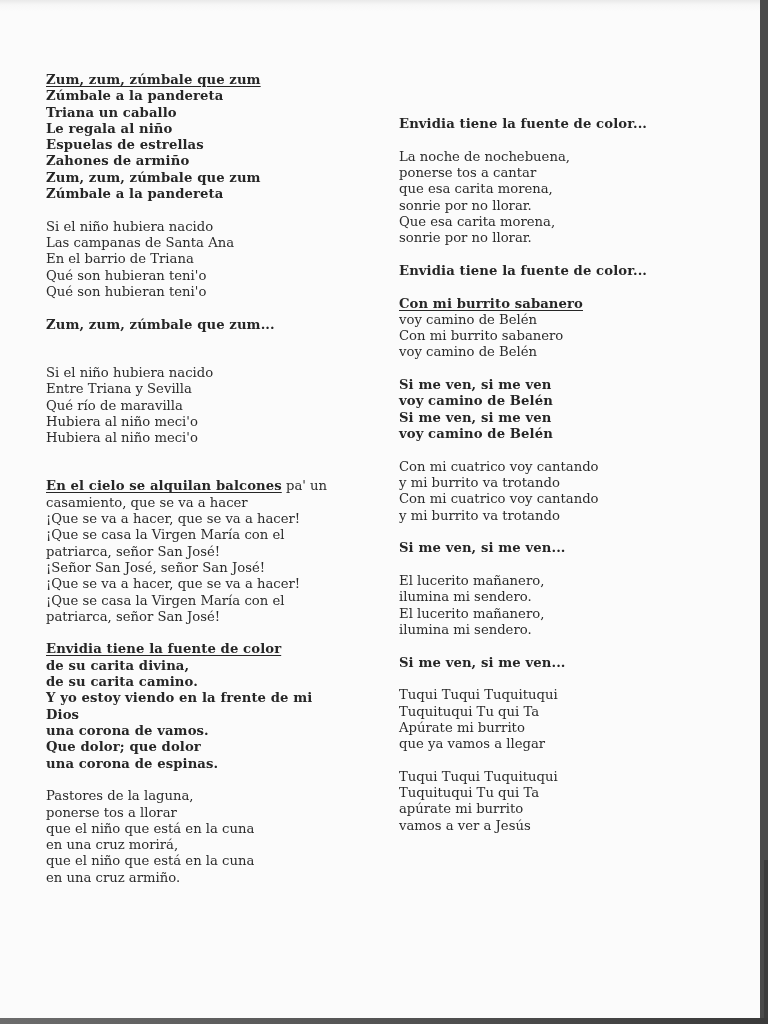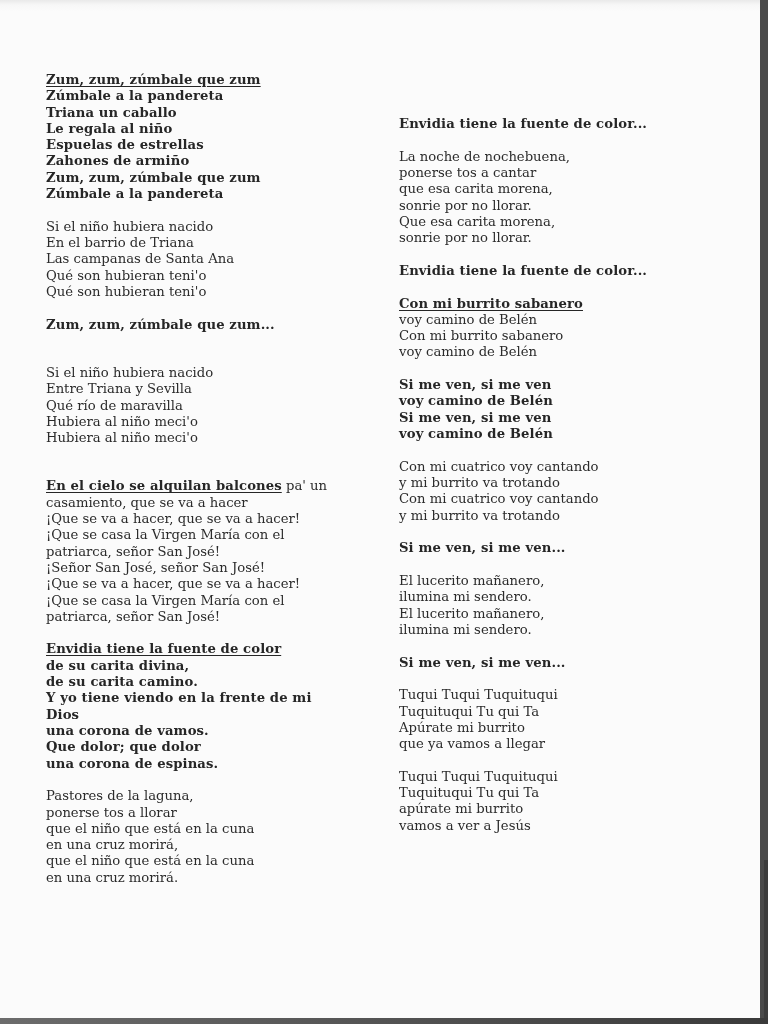--- a/index.html
+++ b/index.html
@@ -66,22 +66,22 @@
       <div class="line b">Le regala al niño</div>
       <div class="line b">Espuelas de estrellas</div>
       <div class="line b">Zahones de armiño</div>
       <div class="line b">Zum, zum, zúmbale que zum</div>
       <div class="line b">Zúmbale a la pandereta</div>
     </div>
     <div class="gap"></div>
 
     <div class="stanza">
       <div class="line">Si el niño hubiera nacido</div>
+      <div class="line">Las campanas de Santa Ana</div>
       <div class="line">En el barrio de Triana</div>
-      <div class="line">Las campanas de Santa Ana</div>
       <div class="line">Qué son hubieran teni'o</div>
       <div class="line">Qué son hubieran teni'o</div>
     </div>
     <div class="gap"></div>
 
     <div class="line b">Zum, zum, zúmbale que zum...</div>
     <div class="gap2"></div>
 
     <div class="stanza">
       <div class="line">Si el niño hubiera nacido</div>
@@ -102,35 +102,35 @@
       <div class="line">¡Que se va a hacer, que se va a hacer!</div>
       <div class="line">¡Que se casa la Virgen María con el</div>
       <div class="line">patriarca, señor San José!</div>
     </div>
     <div class="gap"></div>
 
     <div class="stanza">
       <div class="line b u">Envidia tiene la fuente de color</div>
       <div class="line b">de su carita divina,</div>
       <div class="line b">de su carita camino.</div>
-      <div class="line b">Y yo tiene viendo en la frente de mi</div>
+      <div class="line b">Y yo estoy viendo en la frente de mi</div>
       <div class="line b">Dios</div>
       <div class="line b">una corona de vamos.</div>
       <div class="line b">Que dolor; que dolor</div>
       <div class="line b">una corona de espinas.</div>
     </div>
     <div class="gap"></div>
 
     <div class="stanza">
       <div class="line">Pastores de la laguna,</div>
       <div class="line">ponerse tos a llorar</div>
       <div class="line">que el niño que está en la cuna</div>
       <div class="line">en una cruz morirá,</div>
       <div class="line">que el niño que está en la cuna</div>
-      <div class="line">en una cruz morirá.</div>
+      <div class="line">en una cruz armiño.</div>
     </div>
   </div>
 
   <div class="col right">
 
     <div class="line b">Envidia tiene la fuente de color...</div>
     <div class="gap"></div>
 
     <div class="stanza">
       <div class="line">La noche de nochebuena,</div>

